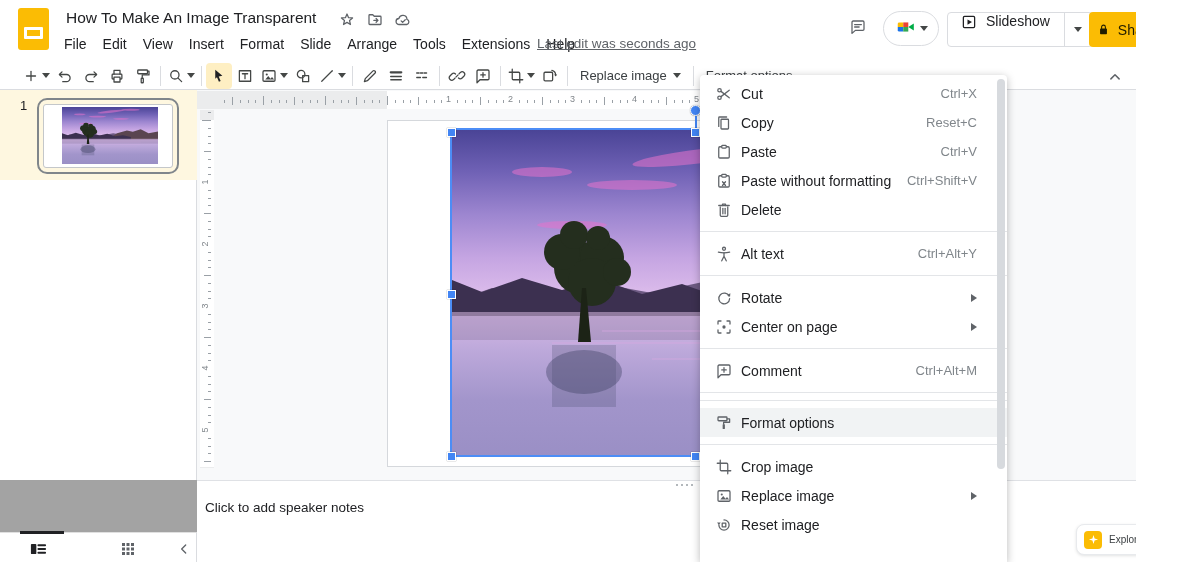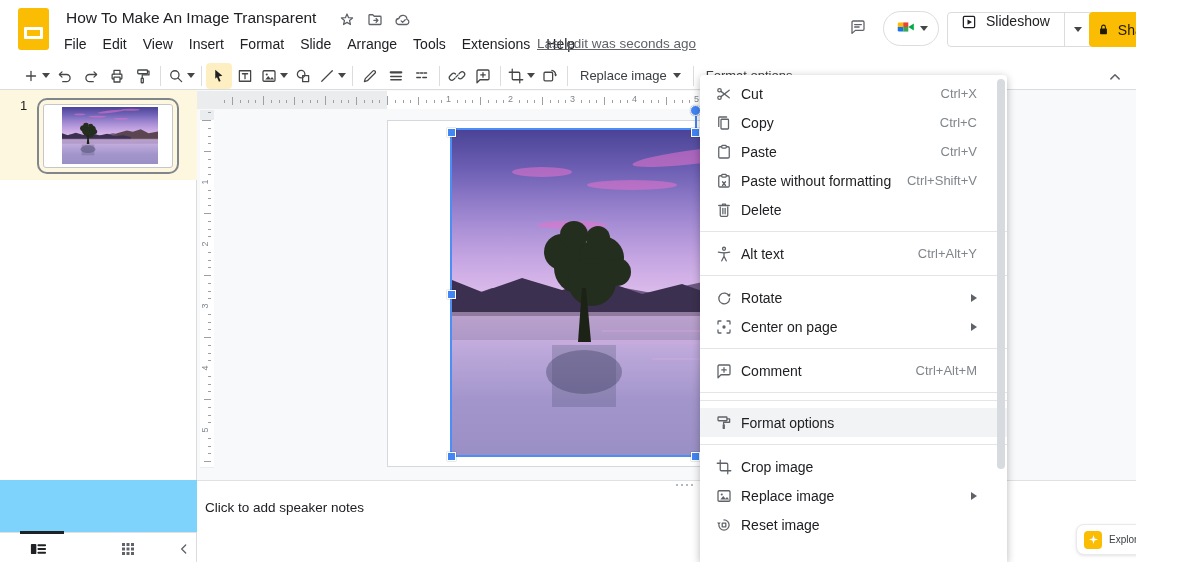--- a/index.html
+++ b/index.html
@@ -1,18 +1,18 @@
 <!DOCTYPE html>
 <html><head>
 <meta charset="utf-8">
 <style>
   * { box-sizing: border-box; margin: 0; padding: 0; }
   html,body { width:1180px; height:562px; overflow:hidden; }
   body { font-family:"Liberation Sans", sans-serif; background:#fff; }
-  .app { position:relative; width:1136px; height:562px; background:#7dd3fc; overflow:hidden; }
+  .app { position:relative; width:1136px; height:562px; background:#a3a3a3; overflow:hidden; }
 
   
   .header { position:absolute; left:0; top:0; width:1180px; height:62px; background:#fff; }
   .logo { position:absolute; left:18px; top:8px; width:31px; height:42px; background:#fbbc04; border-radius:3px; }
   .logo .bar { position:absolute; left:6px; top:19px; width:19px; height:12px; border:3px solid #fff; border-radius:1px; }
   .title { position:absolute; left:66px; top:9px; font-size:15.5px; color:#202124; white-space:nowrap; }
   .title-icons { position:absolute; left:338px; top:11px; display:flex; gap:10px; align-items:center; }
   .hicon { width:18px; height:18px; display:inline-flex; align-items:center; justify-content:center; cursor:pointer; }
   .menubar { position:absolute; left:56px; top:33px; display:flex; font-size:14px; color:#202124; }
   .menubar span { padding:3px 8px; border-radius:4px; cursor:pointer; }
@@ -608,21 +608,21 @@
       </div>
       <div class="ctx-item">
         <span class="ctx-ic">
           <svg width="18" height="18" viewBox="0 0 24 24" fill="none" stroke="#5f6368" stroke-width="1.7" stroke-linecap="round" stroke-linejoin="round">
             <rect x="8" y="7" width="10" height="13" rx="1"></rect>
             <path d="M5 16.5 V5 a1 1 0 0 1 1-1 h9.5"></path>
           </svg>
         </span>
         <span class="ctx-label">Copy</span>
         <span class="ctx-sp"></span>
-        <span class="ctx-short">Ctrl+C</span>
+        <span class="ctx-short">Reset+C</span>
       </div>
       <div class="ctx-item">
         <span class="ctx-ic">
           <svg width="18" height="18" viewBox="0 0 24 24" fill="none" stroke="#5f6368" stroke-width="1.7" stroke-linecap="round" stroke-linejoin="round">
             <rect x="5" y="5" width="14" height="15" rx="1.5"></rect>
             <rect x="9" y="3.2" width="6" height="3.6" rx="1" fill="#fff"></rect>
           </svg>
         </span>
         <span class="ctx-label">Paste</span>
         <span class="ctx-sp"></span>

